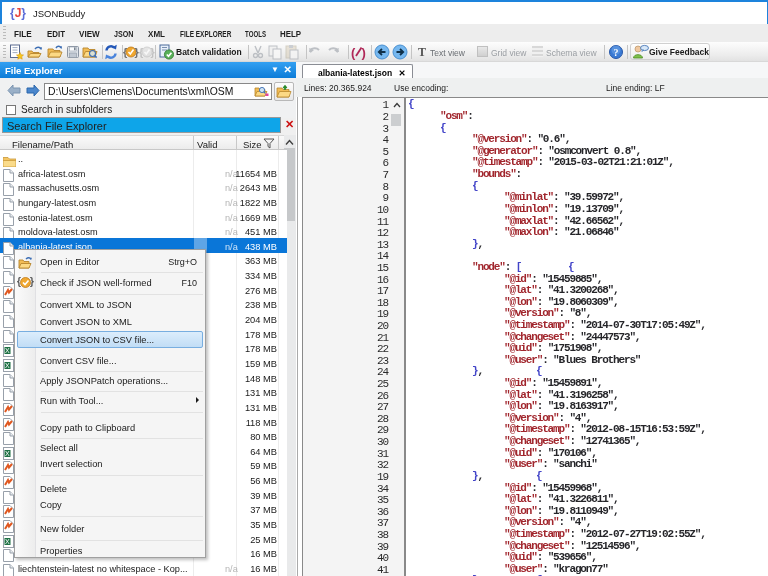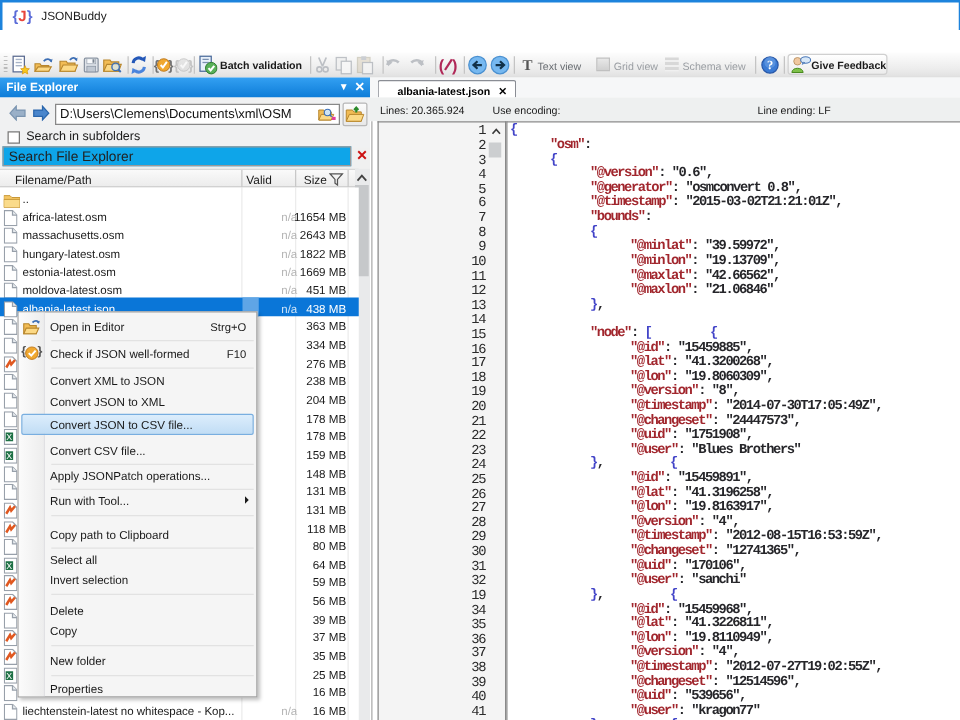--- a/index.html
+++ b/index.html
@@ -41,20 +41,31 @@
 .k { color:#a1262d; }
 .b { color:#4244c8; }
 .v { color:#26262a; }
 </style>
 </head>
 <body>
 <div id="app">
   <div id="titlebar">
     <span id="titleicon"><span style="color:#5a6bd8">{</span><span style="color:#e8453c">J</span><span style="color:#5a6bd8">}</span></span>
     <span id="titletext">JSONBuddy</span>
+  </div>
+  <div id="menubar">
+    <div class="grip" style="top:2px"></div>
+    <span class="mitem" style="left:14px;transform:scaleX(.96);transform-origin:left">FILE</span>
+    <span class="mitem" style="left:46.5px;transform:scaleX(.93);transform-origin:left">EDIT</span>
+    <span class="mitem" style="left:79px;transform:scaleX(.95);transform-origin:left">VIEW</span>
+    <span class="mitem" style="left:114px;transform:scaleX(.84);transform-origin:left">JSON</span>
+    <span class="mitem" style="left:147.5px;transform:scaleX(.95);transform-origin:left">XML</span>
+    <span class="mitem" style="left:180px;transform:scaleX(.76);transform-origin:left">FILE EXPLORER</span>
+    <span class="mitem" style="left:245px;transform:scaleX(.72);transform-origin:left">TOOLS</span>
+    <span class="mitem" style="left:280px;transform:scaleX(.93);transform-origin:left">HELP</span>
   </div>
   <div id="toolbar">
       <div class="grip"></div>
 <div style="position:absolute;left:8px;top:2px;width:16px;height:16px"><svg width="16" height="16" viewBox="0 0 16 16">
           <rect x="2.5" y="1" width="9" height="12.5" fill="#fff" stroke="#5a6a90"></rect>
           <rect x="4.5" y="3" width="5" height="1.1" fill="#a8b4c8"></rect>
           <rect x="4.5" y="5.5" width="5" height="1.1" fill="#a8b4c8"></rect>
           <rect x="4.5" y="8" width="5" height="1.1" fill="#a8b4c8"></rect>
           <path d="M12 8.5 L13 10.8 15.5 11 13.7 12.7 14.2 15.2 12 13.9 9.8 15.2 10.3 12.7 8.5 11 11 10.8Z" fill="#f8c81e" stroke="#d89810" stroke-width="0.6"></path>
         </svg></div>

